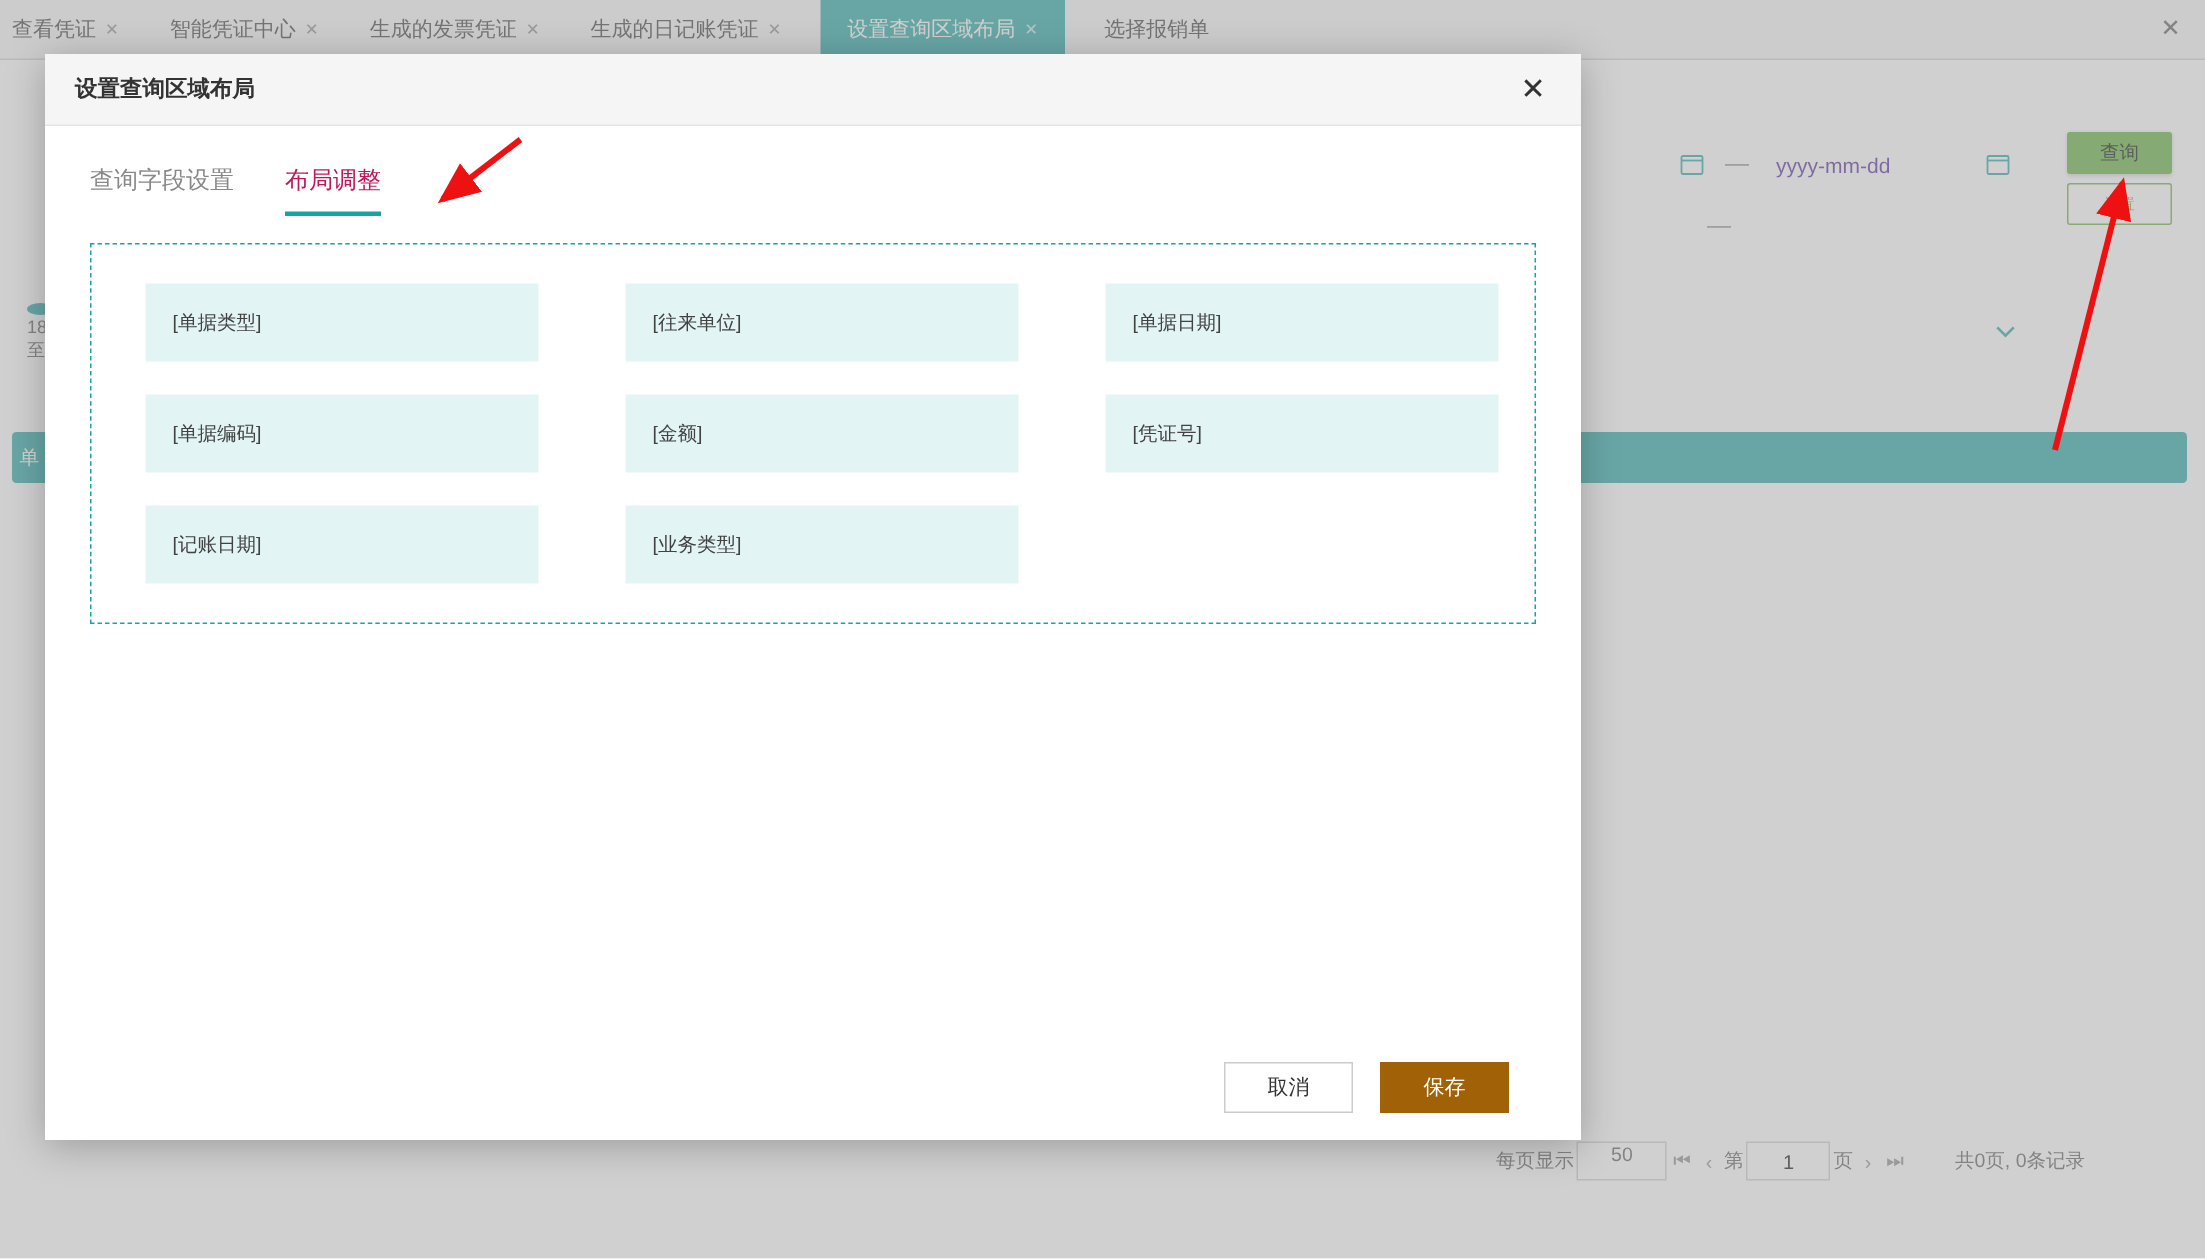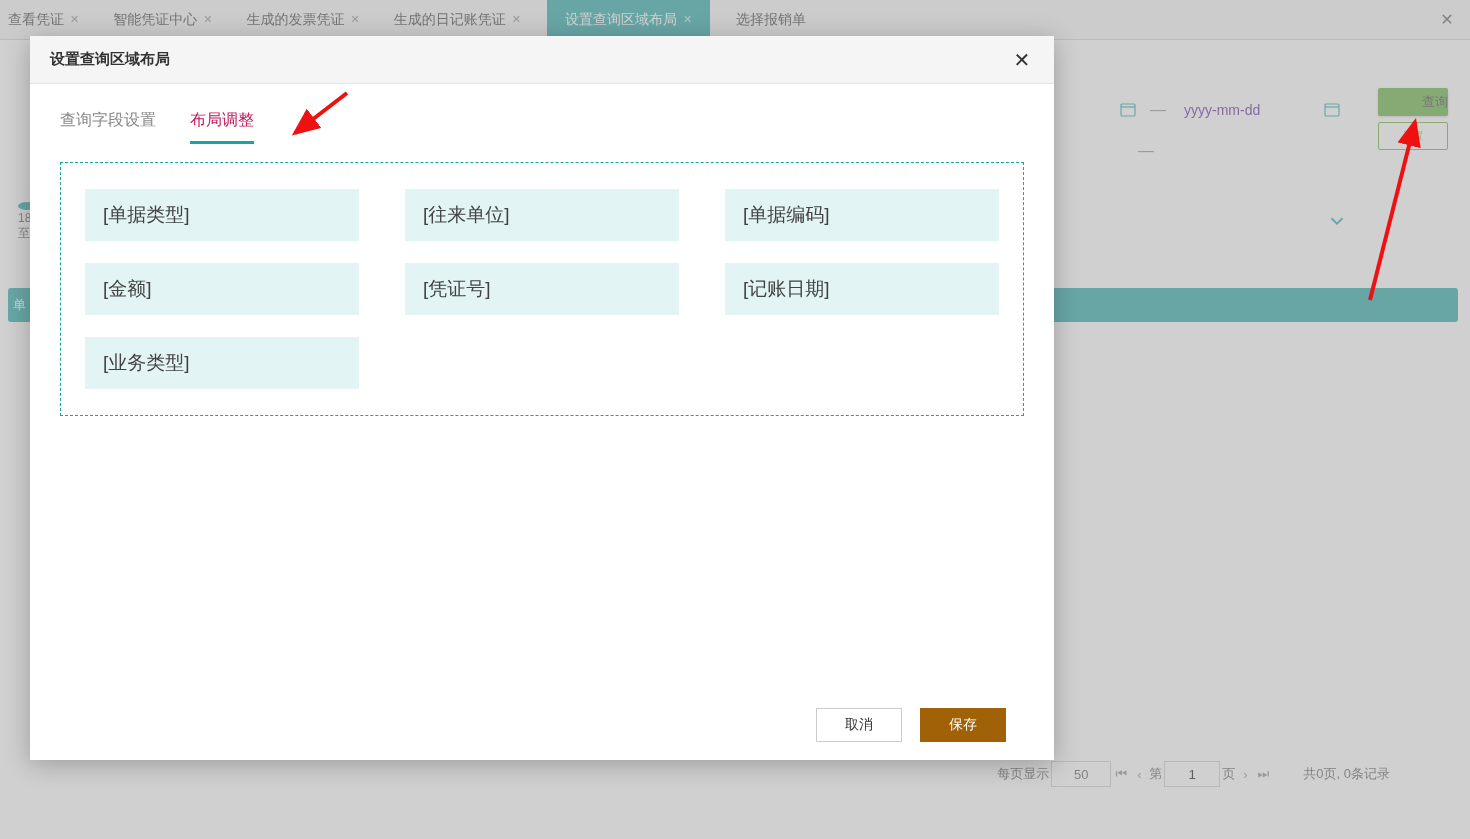--- a/index.html
+++ b/index.html
@@ -16,53 +16,53 @@
     .bg-body { position: absolute; left:0; right:0; top:40px; bottom:0; background:#fff; }
     
     .bg-query-top { position:absolute; right:22px; top: 60px; width: 330px;}
     .date-row { display:flex; align-items:center; margin-bottom: 22px;}
     .date-icon { width:20px; height:20px; display:inline-flex; align-items:center; justify-content:center; }
     .date-icon svg { width:16px; height:16px; }
     .date-dash { margin: 0 12px; color:#888; font-size:16px; }
     .date-ph { color:#4c1d95; font-size:14px; flex: 0 0 110px; margin-left: 6px;}
     .date-icon-right { margin-left: 28px;}
     
-    .query-btn { position:absolute; right:22px; top:48px; width:70px; height:28px; background:#5aaa33; color:#404040; border:none; border-radius:2px; font-size:13px; box-shadow: 0 1px 3px rgba(0,0,0,.2); cursor:pointer;text-align:right;}
+    .query-btn { position:absolute; right:22px; top:48px; width:70px; height:28px; background:#5aaa33; color:#000000; border:none; border-radius:2px; font-size:13px; box-shadow: 0 1px 3px rgba(0,0,0,.2); cursor:pointer;}
     .set-btn   { position:absolute; right:22px; top:82px; width:70px; height:28px; background:#fff; color:#6aa832; border:1px solid #6aa832; border-radius:2px; font-size:10px; cursor:pointer;}
     
     .chev-down { position:absolute; right:122px; top:170px; }
     .chev-down svg{ width:22px; height:22px; }
     
     .left-badge { position:absolute; left:0; top:162px; width:40px; height:40px; display:flex; flex-direction:column; align-items:flex-start; justify-content:center; font-size:12px; color:#555; padding-left:18px;}
     .left-circle{ width:18px;height:18px;border-radius:50%;background:#1aa3a3;display:inline-block;}
     
     .btn-strip { position:absolute; left:8px; top:248px; width:23px; height:34px; background:#1aa3a3; border-radius:3px 0 0 3px; color:#fff; font-size:13px; display:flex; align-items:center; justify-content:center; cursor:pointer;}
     .teal-bar { position:absolute; left:31px; right:12px; top:248px; height:34px; background:#1aa3a3; border-radius:0 3px 3px 0;}
     
     .pager { position:absolute; left:0; right:0; bottom:45px; height:40px; display:flex; align-items:center; justify-content:flex-end; padding-right:80px; font-size:13px; color:#555; gap:2px;}
     .pager .label{ }
     .pager .page-input{ width:56px; height:26px; border:1px solid #ccc; text-align:center;}
     .pager .arrow{ width:16px;height:16px; display:flex;align-items:center;justify-content:center; color:#888; cursor:pointer;}
-    .pager .sel{ width:60px; height:26px; border:1px solid #ccc; display:flex; align-items:center; justify-content:center;}
+    .pager .sel{ width:60px; height:26px; border:1px solid #ccc; display:flex; justify-content:center;}
     
     
     .dim { position:absolute; inset:0; background:rgba(170,170,170,.55); }
     
     
     .modal { position:absolute; left:30px; top:36px; width:1024px; height:724px; background:#fff; box-shadow: 0 4px 24px rgba(0,0,0,.25); display:flex; flex-direction:column;}
     .modal-header { height:48px; background:#f5f5f5; display:flex; align-items:center; justify-content:space-between; padding: 0 20px; border-bottom:1px solid #e5e5e5;}
     .modal-title { font-size:15px; font-weight:600; color:#333;}
     .modal-close { width:24px; height:24px; display:flex; align-items:center; justify-content:center; color:#333; cursor:pointer; font-size:20px;}
     
     .modal-tabs { display:flex; padding: 26px 30px 0 30px; gap: 34px; }
     .modal-tab { font-size:16px; color:#888; padding-bottom:10px; cursor:pointer; }
     .modal-tab.active { color:#be185d; border-bottom: 3px solid #1aa3a3; }
     
     .layout-box { margin: 18px 30px 0 30px; height: 254px; border: 1px dashed #1aa3a3; padding: 26px 24px; display:grid; grid-template-columns: repeat(3, 1fr); grid-template-rows: repeat(3, 52px); gap: 22px 46px;}
-    .field-block { background:#e3f4f4; display:flex; align-items:center; padding-left:18px; font-size:19px; color:#424242; cursor:move;}
+    .field-block { background:#e3f4f4; display:flex; align-items:center; padding-left:18px; font-size:13px; color:#424242; cursor:move;margin-left:12px;}
     
     .modal-footer { margin-top:auto; height:70px; display:flex; align-items:center; justify-content:flex-end; padding-right:48px; gap:18px;margin-left:24px;}
     .btn-cancel { width:86px; height:34px; border:1px solid #ccc; background:#fff; color:#333; font-size:14px; cursor:pointer;}
     .btn-save { width:86px; height:34px; border:none; background:#a16207; color:#fff; font-size:14px; cursor:pointer;}
     
     
     .arrow1 { position:absolute; left:285px; top:85px; pointer-events:none;}
     .arrow2 { position:absolute; right:40px; top:110px; pointer-events:none;}
     .arrow-svg{ width:70px; height:70px;}
     
@@ -162,20 +162,21 @@
     <div class="modal-title">设置查询区域布局</div>
     <div class="modal-close">✕</div>
   </div>
   <div class="modal-tabs">
     <div class="modal-tab">查询字段设置</div>
     <div class="modal-tab active">布局调整</div>
   </div>
   <div class="layout-box">
     <div class="field-block">[单据类型]</div>
     <div class="field-block">[往来单位]</div>
+    <div class="field-block">[单据日期]</div>
     <div class="field-block">[单据编码]</div>
     <div class="field-block">[金额]</div>
     <div class="field-block">[凭证号]</div>
     <div class="field-block">[记账日期]</div>
     <div class="field-block">[业务类型]</div>
   </div>
   <div class="modal-footer">
     <button class="btn-cancel">取消</button>
     <button class="btn-save">保存</button>
   </div>

